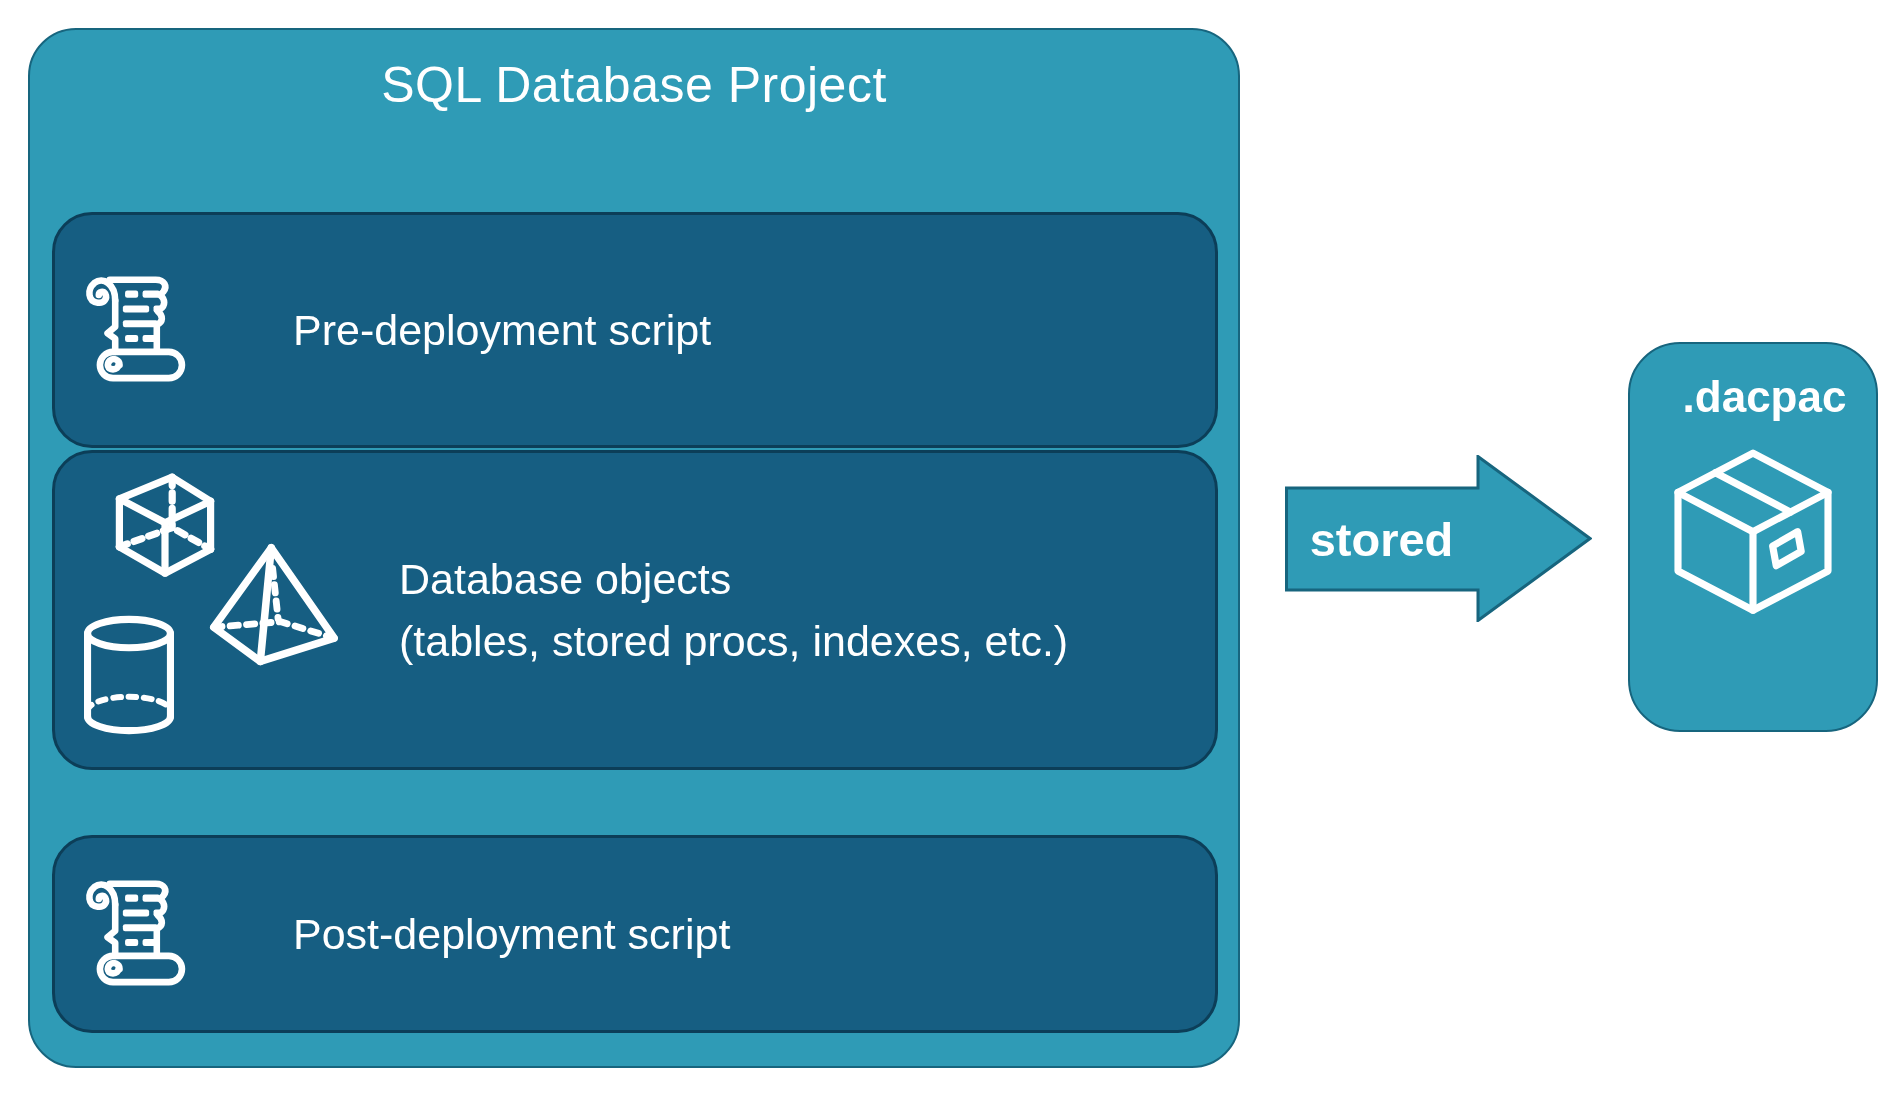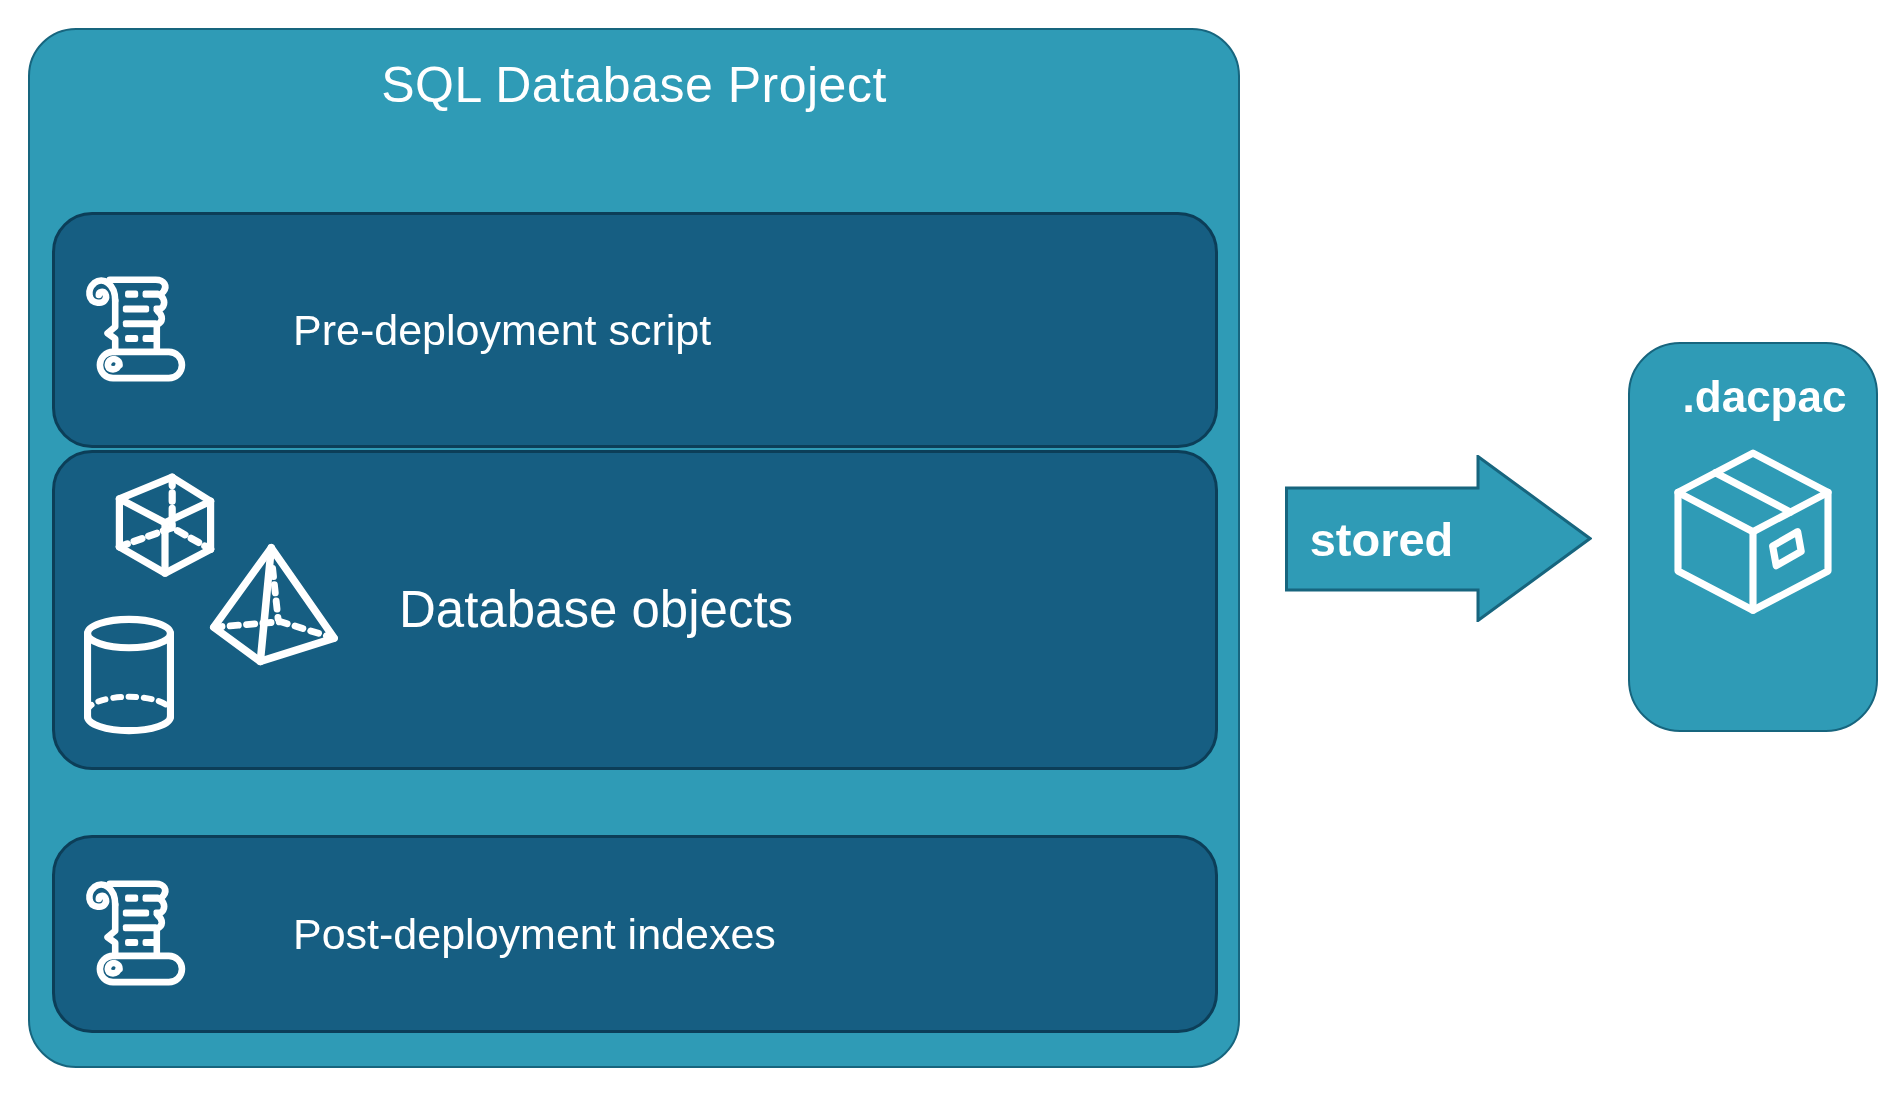--- a/index.html
+++ b/index.html
@@ -64,21 +64,21 @@
     position: absolute;
     left: 24px; top: 50%;
     transform: translateY(-50%);
     width: 114px; height: 116px;
   }
 
   .objects-text {
     position: absolute;
     left: 344px; top: 50%;
     transform: translateY(-50%);
-    font-size: 51px;
+    font-size: 43px;
     line-height: 62px;
     white-space: nowrap;
   }
   .cube-icon     { position: absolute; left: 50px;  top: 16px;  width: 120px; height: 122px; }
   .pyramid-icon  { position: absolute; left: 148px; top: 88px;  width: 142px; height: 130px; }
   .cylinder-icon { position: absolute; left: 24px;  top: 162px; width: 100px; height: 120px; }
 
   
   .build-arrow {
     position: absolute;
@@ -180,20 +180,21 @@
         <svg viewBox="0 0 90 110" fill="none" stroke="#FFFFFF" stroke-width="6.5" stroke-linecap="round" stroke-linejoin="round">
           <ellipse cx="45" cy="17" rx="38" ry="13"></ellipse>
           <path d="M7 17 V93"></path>
           <path d="M83 17 V93"></path>
           <path d="M7 93 A38 13 0 0 0 83 93"></path>
           <path d="M7 88 A38 13 0 0 1 83 88" stroke-dasharray="7 7" stroke-width="5.5"></path>
         </svg>
       </div>
       <div class="objects-text">
         <div>Database objects</div>
+        <div>(tables, stored procs, indexes, etc.)</div>
       </div>
     </div>
 
     <div class="panel panel-3">
       <div class="scroll-icon">
         <svg viewBox="0 0 104 106" fill="none" stroke="#FFFFFF" stroke-width="6" stroke-linecap="round" stroke-linejoin="round">
           <path d="M33 26 C33 11 22 4 14 10 C7 16 8 27 17 28 C23 29 26 24 24 20 C22 17 18 18 18 21"></path>
           <path d="M28 7 L70 7 C78 7 81 13 77 18 L74 21 C79 25 79 31 74 34 L72 36 C77 40 77 46 71 48 L71 71"></path>
           <path d="M33 26 L33 50 L26 56 L33 61 L33 73"></path>
           <path d="M31 73 H82 A12 12 0 0 1 82 97 H31 A12 12 0 0 1 31 73 Z"></path>
@@ -202,21 +203,21 @@
             <rect x="42" y="17" width="12" height="6.5" rx="2"></rect>
             <rect x="58" y="17" width="16" height="6.5" rx="2"></rect>
             <rect x="40" y="30.5" width="24" height="6.5" rx="2"></rect>
             <rect x="68" y="30.5" width="7" height="6.5" rx="2"></rect>
             <rect x="40" y="44" width="32" height="6.5" rx="2"></rect>
             <rect x="42" y="57.5" width="12" height="6.5" rx="2"></rect>
             <rect x="58" y="57.5" width="14" height="6.5" rx="2"></rect>
           </g>
         </svg>
       </div>
-      <div class="script-label">Post-deployment indexes</div>
+      <div class="script-label">Post-deployment script</div>
     </div>
   </div>
 
   <div class="build-arrow">
     <svg viewBox="0 0 307 167">
       <polygon points="1.5,33 193,33 193,1.5 305,83.5 193,165.5 193,135 1.5,135" fill="var(--teal)" stroke="var(--teal-border)" stroke-width="3" stroke-linejoin="miter"></polygon>
     </svg>
   </div>
   <div class="build-label">stored</div>
 

